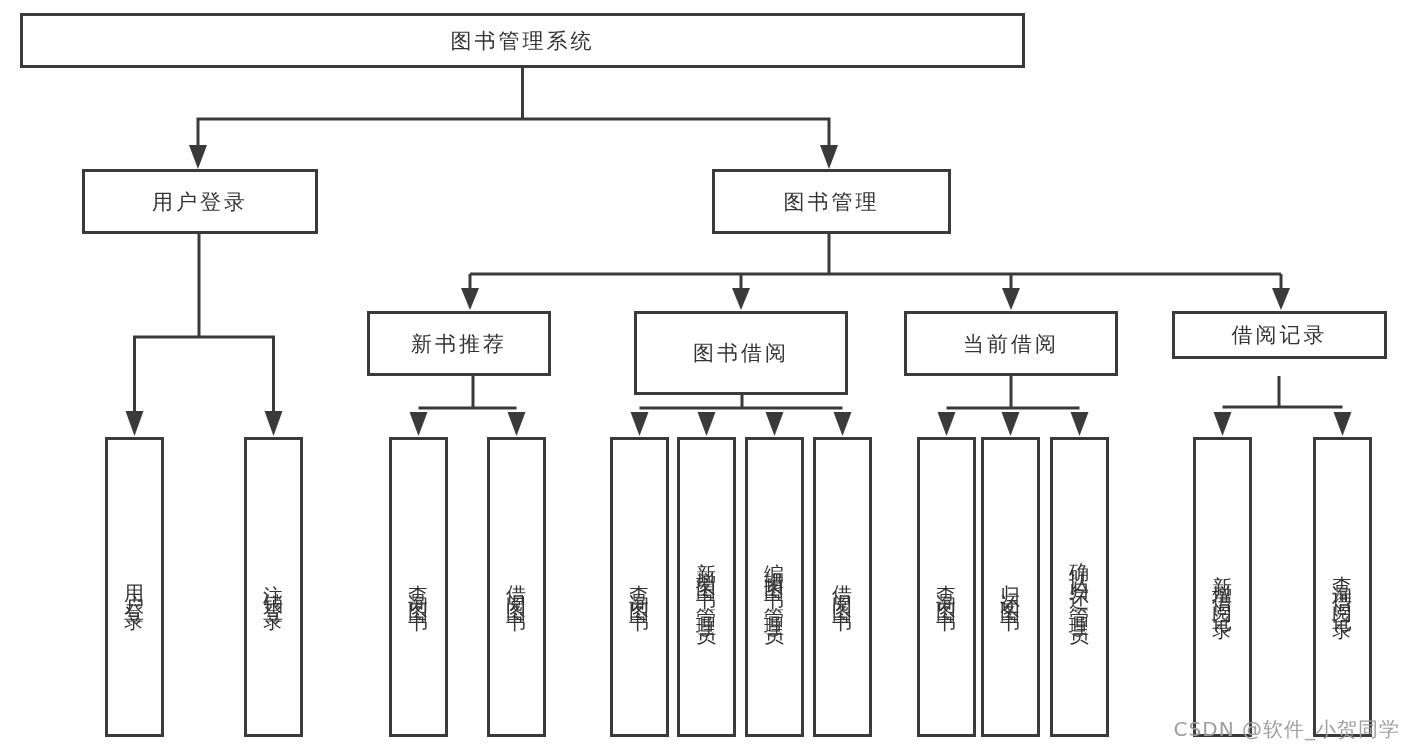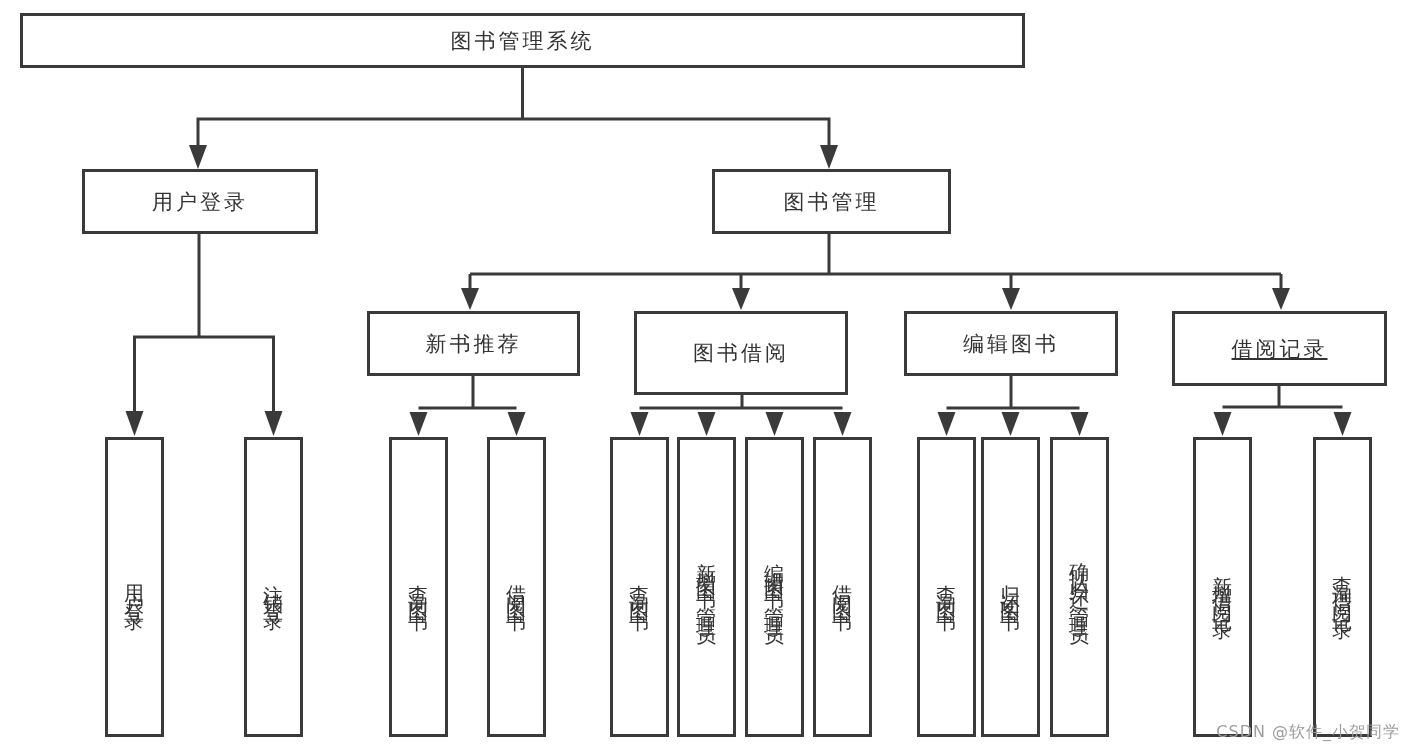--- a/index.html
+++ b/index.html
@@ -46,44 +46,44 @@
     line-height: 1;
     letter-spacing: 9px;
     white-space: nowrap;
   }
   
   .n-root   { left: 20px;  top: 13px;  width: 1005px; height: 55px; }
   
   .n-user-login-branch { left: 82px;  top: 169px; width: 236px; height: 65px; }
   .n-book-management   { left: 712px; top: 169px; width: 239px; height: 65px; }
   
-  .n-new-book-recommend { left: 367px;  top: 311px; width: 213px; height: 65px; }
+  .n-new-book-recommend { left: 367px;  top: 311px; width: 184px; height: 65px; }
   .n-book-borrowing     { left: 634px;  top: 311px; width: 214px; height: 84px; }
   .n-current-borrowing  { left: 904px;  top: 311px; width: 214px; height: 65px; }
-  .n-borrow-records     { left: 1172px; top: 311px; width: 215px; height: 75px; text-decoration: underline; }
+  .n-borrow-records     { left: 1172px; top: 311px; width: 215px; height: 48px; }
   
   .leaf { top: 437px; width: 59px; height: 300px; }
   .l-user-login     { left: 105px; }
   .l-logout         { left: 244px; }
   .l-nb-query       { left: 389px; }
   .l-nb-borrow      { left: 487px; }
   .l-bb-query       { left: 610px; }
   .l-bb-add         { left: 677px; }
   .l-bb-edit        { left: 745px; }
   .l-bb-borrow      { left: 813px; }
   .l-cb-query       { left: 917px; }
   .l-cb-return      { left: 981px; }
   .l-cb-confirm     { left: 1050px; }
   .l-br-add         { left: 1193px; }
   .l-br-query       { left: 1313px; }
   #watermark {
     position: absolute;
     right: 5px;
     bottom: 4px;
-    font-size: 16px;
+    font-size: 20px;
     letter-spacing: 1px;
     color: #9e9e9e;
     z-index: 3;
     white-space: nowrap;
   }
 </style>
 </head>
 <body>
 
 <div id="canvas">
@@ -145,21 +145,21 @@
     <span>图书管理</span>
   </div>
 
   <div class="node h-node n-new-book-recommend">
     <span>新书推荐</span>
   </div>
   <div class="node h-node n-book-borrowing">
     <span>图书借阅</span>
   </div>
   <div class="node h-node n-current-borrowing">
-    <span>编辑图书</span>
+    <span>当前借阅</span>
   </div>
   <div class="node h-node n-borrow-records">
     <span>借阅记录</span>
   </div>
 
   <div class="node v-node leaf l-user-login">
     <span class="vtext">用户登录</span>
   </div>
   <div class="node v-node leaf l-logout">
     <span class="vtext">注销登录</span>

